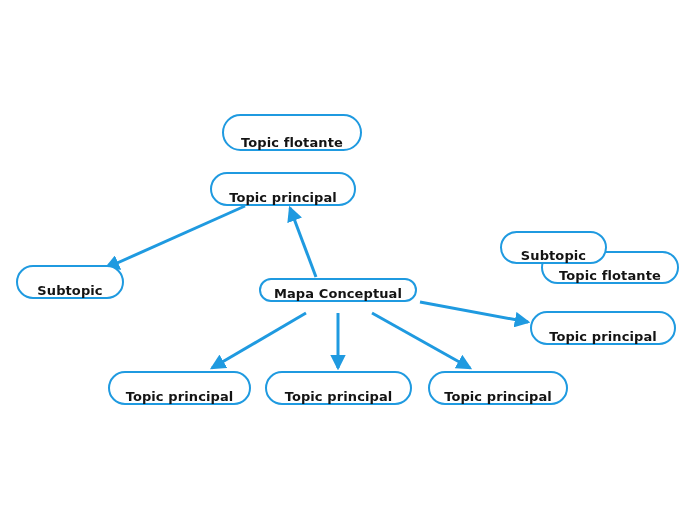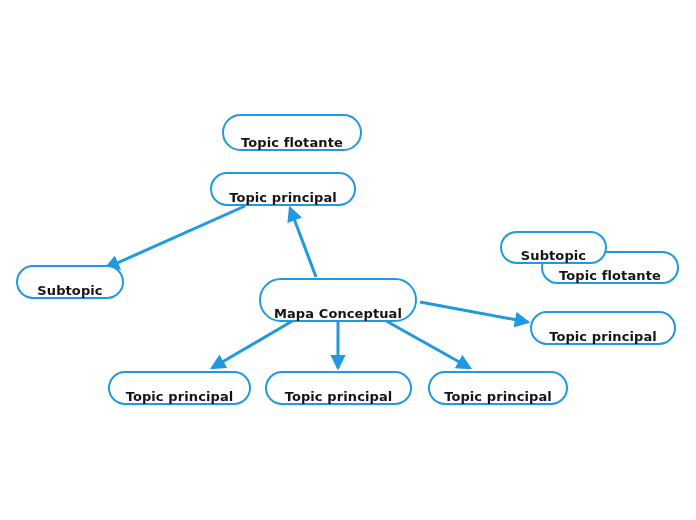--- a/index.html
+++ b/index.html
@@ -72,21 +72,21 @@
   <div id="nodes-group">
       <div class="node" style="left: 222px; top: 114px; width: 140px; height: 37px; z-index: 12; border-color: rgb(31, 154, 224); background: rgb(255, 255, 255); color: rgb(20, 20, 20); border-width: 2px;">
         <span class="node-label">Topic flotante</span>
       </div>
       <div class="node" style="left: 210px; top: 172px; width: 146px; height: 34px; z-index: 12; border-color: rgb(31, 154, 224); background: rgb(255, 255, 255); color: rgb(20, 20, 20); border-width: 2px;">
         <span class="node-label">Topic principal</span>
       </div>
       <div class="node" style="left: 16px; top: 265px; width: 108px; height: 34px; z-index: 12; border-color: rgb(31, 154, 224); background: rgb(255, 255, 255); color: rgb(20, 20, 20); border-width: 2px;">
         <span class="node-label">Subtopic</span>
       </div>
-      <div class="node" style="left: 259px; top: 278px; width: 158px; height: 44px; z-index: 13; border-color: rgb(31, 154, 224); background: rgb(255, 255, 255); color: rgb(20, 20, 20); border-width: 2px;">
+      <div class="node" style="left: 259px; top: 278px; width: 158px; height: 24px; z-index: 13; border-color: rgb(31, 154, 224); background: rgb(255, 255, 255); color: rgb(20, 20, 20); border-width: 2px;">
         <span class="node-label">Mapa Conceptual</span>
       </div>
       <div class="node" style="left: 541px; top: 251px; width: 138px; height: 33px; z-index: 11; border-color: rgb(31, 154, 224); background: rgb(255, 255, 255); color: rgb(20, 20, 20); border-width: 2px;">
         <span class="node-label">Topic flotante</span>
       </div>
       <div class="node" style="left: 500px; top: 231px; width: 107px; height: 33px; z-index: 12; border-color: rgb(31, 154, 224); background: rgb(255, 255, 255); color: rgb(20, 20, 20); border-width: 2px;">
         <span class="node-label">Subtopic</span>
       </div>
       <div class="node" style="left: 530px; top: 311px; width: 146px; height: 34px; z-index: 12; border-color: rgb(31, 154, 224); background: rgb(255, 255, 255); color: rgb(20, 20, 20); border-width: 2px;">
         <span class="node-label">Topic principal</span>

